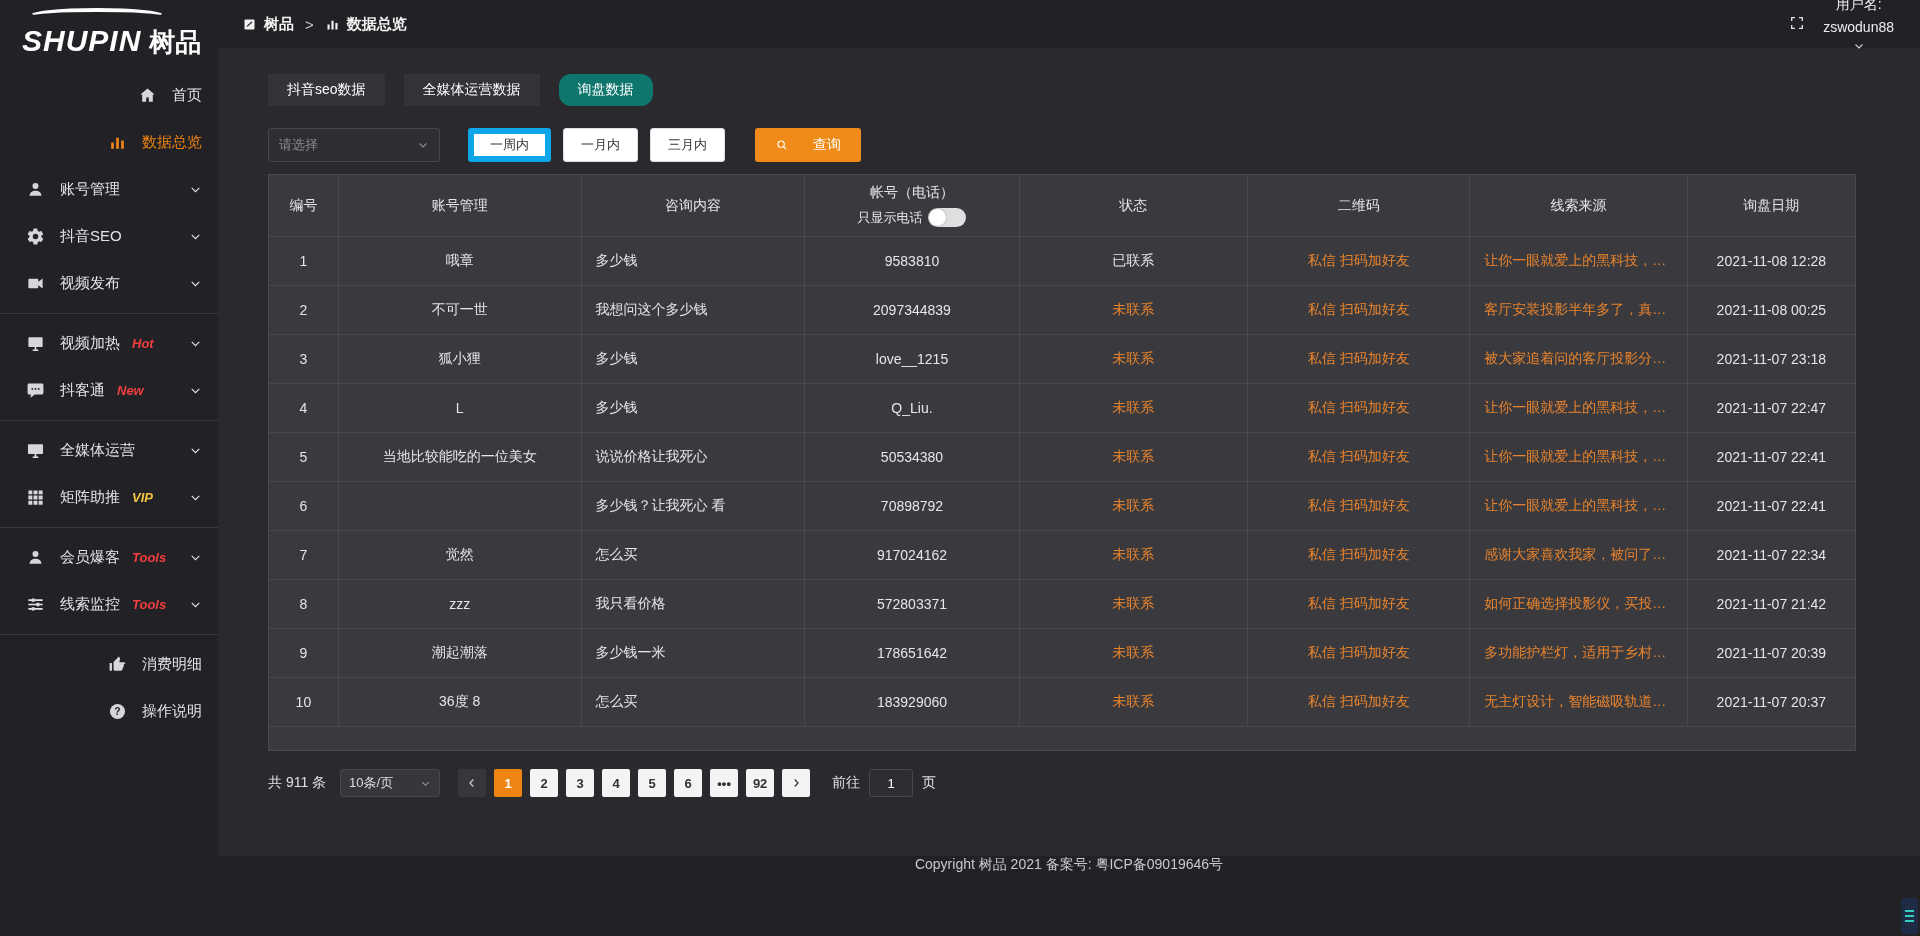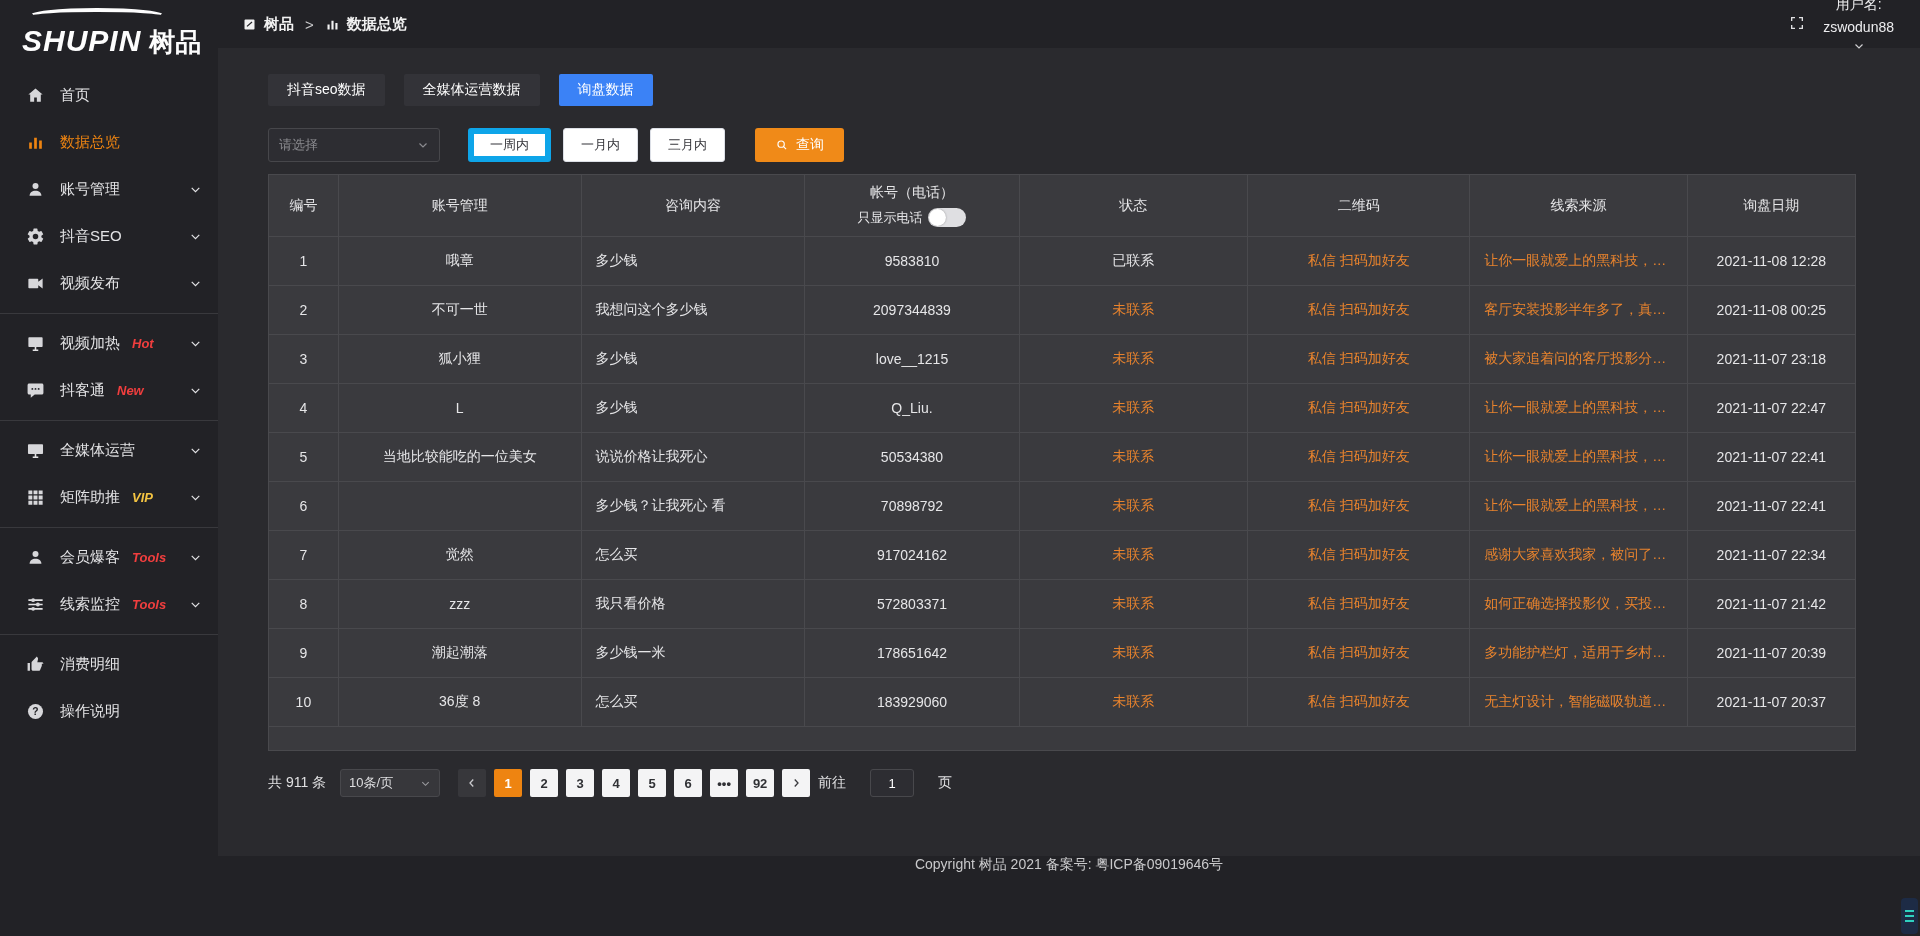--- a/index.html
+++ b/index.html
@@ -10,21 +10,21 @@
   
   .sidebar { width:218px; height:100%; background:#222226; flex:0 0 218px; }
   .logo { padding:8px 0 2px 22px; }
   .logo-arc { width:138px; height:16px; border:3px solid transparent; border-top:4px solid #fdfdfd;
     border-radius:50%; margin-left:6px; }
   .logo-line { display:flex; align-items:baseline; gap:8px; }
   .logo-en { font-size:30px; font-weight:800; letter-spacing:1px; color:#fdfdfd; font-style:italic; }
   .logo-cn { font-size:26px; font-weight:700; color:#fdfdfd; }
   .menu { margin-top:10px; }
   .m-item { display:flex; align-items:center; height:47px; padding:0 16px 0 26px; cursor:pointer;
-    font-size:15px; color:#e3e3e5; }
+    font-size:15px; color:#e3e3e5;justify-content:flex-end; }
   .m-item .icn { width:19px; height:19px; margin-right:15px; display:inline-flex; }
   .m-item .icn svg { width:19px; height:19px; fill:#d7d7da; }
   .m-item.active { color:#ee8411; }
   .m-item.active .icn svg { fill:#ee8411; }
   .m-badge { margin-left:12px; font-size:13px; font-weight:700; font-style:italic; }
   .m-chev { margin-left:auto; display:inline-flex; }
   .m-chev svg { width:13px; height:13px; stroke:#9b9b9f; fill:none; }
   .m-divider { height:1px; background:#39393d; margin:6px 0; }
 
   
@@ -37,34 +37,34 @@
   .top-right { margin-left:auto; display:flex; align-items:center; gap:18px; font-size:14px; color:#ededef; }
   .fs-icn svg { width:16px; height:16px; stroke:#e0e0e2; fill:none; }
   .user-box { display:flex; align-items:center; gap:5px; cursor:pointer;flex-direction:column; }
   .user-box svg { width:12px; height:12px; stroke:#cfcfd1; fill:none; }
 
   .content { flex:1; padding:26px 64px 0 50px; }
 
   
   .tabs { display:flex; gap:19px; }
   .tab { padding:7px 19px; background:#333338; color:#fff; font-size:14px; border-radius:2px; cursor:pointer; }
-  .tab.active { background:#3b82f6; }
+  .tab.active { background:#0f766e;border-radius:12px; }
 
   
   .filters { display:flex; align-items:center; margin-top:22px; }
   .fake-select { width:172px; height:34px; background:#2d2d32; border:1px solid #47474b; border-radius:3px;
     display:flex; align-items:center; justify-content:space-between; padding:0 10px; font-size:13px;
     color:#8b8b90; cursor:pointer; }
   .fake-select svg { width:12px; height:12px; stroke:#8b8b90; fill:none; }
   .range-btn { height:34px; padding:0 17px; margin-left:12px; background:#fff; border:1px solid #dcdfe6;
     border-radius:3px; color:#35353a; font-size:13px; cursor:pointer; font-family:inherit; }
   .range-btn:first-of-type { margin-left:28px; }
   .range-btn.active { border:6px solid #0ea5e9; padding:0 16px; }
   .query-btn { height:34px; margin-left:30px; padding:0 20px; background:#f08a18; border:none; border-radius:3px;
-    color:#fff; font-size:14px; cursor:pointer; display:flex; align-items:center; gap:7px; font-family:inherit; }
+    color:#fff; font-size:14px; cursor:pointer; display:flex; align-items:center; gap:24px; font-family:inherit; }
   .query-btn svg { width:14px; height:14px; }
 
   
   table { width:100%; margin-top:12px; border-collapse:collapse; background:#3a3a3e; table-layout:fixed; }
   th, td { border:1px solid #49494d; text-align:center; font-weight:400; font-size:14px; color:#e6e6e8;
     padding:6px 10px; overflow:hidden; white-space:nowrap; text-overflow:ellipsis; }
   th { height:62px; }
   td { height:49px; }
   .cell-left { text-align:left; padding-left:14px; }
   .orange { color:#e8832d; }
@@ -83,21 +83,21 @@
     display:flex; align-items:center; justify-content:space-between; padding:0 8px; color:#dedee0; cursor:pointer; }
   .pg-size svg { width:11px; height:11px; stroke:#9a9a9e; fill:none; }
   .pg-btn { min-width:28px; height:28px; margin-left:8px; border-radius:2px; display:flex; align-items:center;
     justify-content:center; font-size:13px; font-weight:700; cursor:pointer; }
   .pg-prev { background:#37373b; margin-left:18px; }
   .pg-prev svg, .pg-next svg { width:12px; height:12px; fill:none; }
   .pg-prev svg { stroke:#c9c9cd; }
   .pg-next { background:#f4f4f5; } .pg-next svg { stroke:#3a3a3e; }
   .pg-page { background:#f4f4f5; color:#303135; }
   .pg-page.active { background:#ee8411; color:#fff; }
-  .pg-goto { margin-left:8px; display:flex; align-items:center; gap:24px; font-size:14px; }
+  .pg-goto { margin-left:22px; display:flex; align-items:center; gap:9px; font-size:14px; }
   .pg-input { width:44px; height:28px; background:#2d2d32; border:1px solid #48484c; border-radius:3px;
     color:#fff; text-align:center; font-size:13px; font-family:inherit; }
 
   .footer { height:80px; flex:0 0 80px; background:#222226; display:flex; align-items:flex-start;
     justify-content:center; font-size:14px; color:#c9c9cb; }
 
   .float-widget { position:absolute; right:2px; bottom:2px; width:17px; height:36px; background:#1d2b45;
     border-radius:4px; display:flex; flex-direction:column; align-items:center; justify-content:center;
     gap:3px; }
   .float-widget i { display:block; width:9px; height:2px; background:#2fd0c0; }

